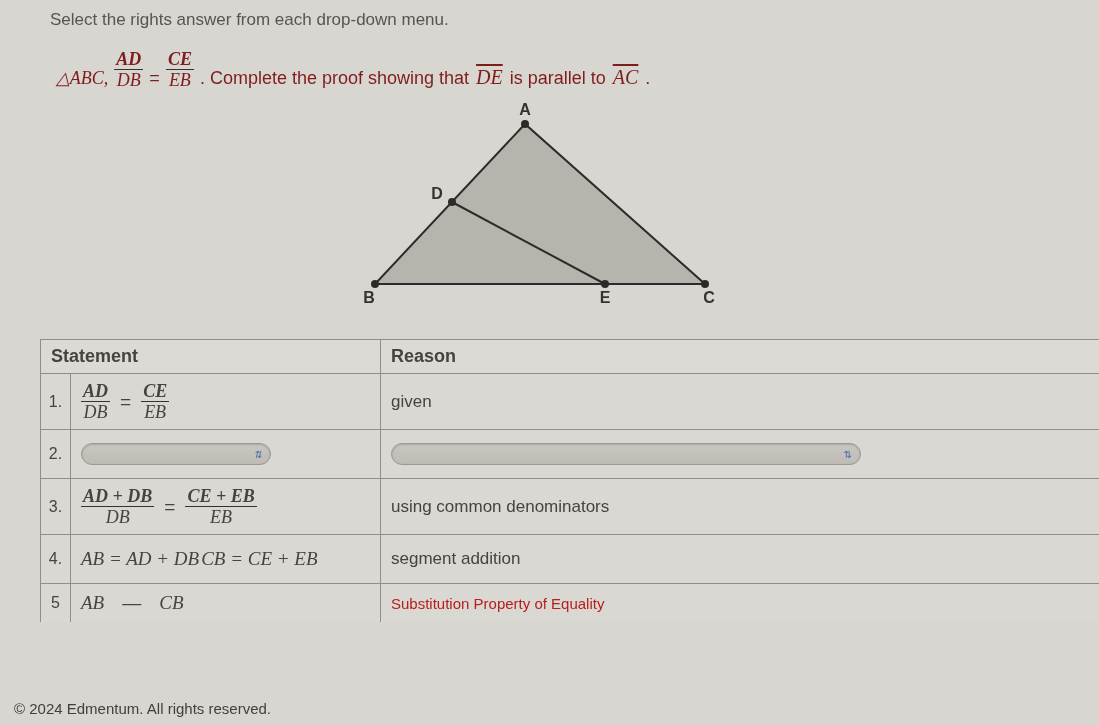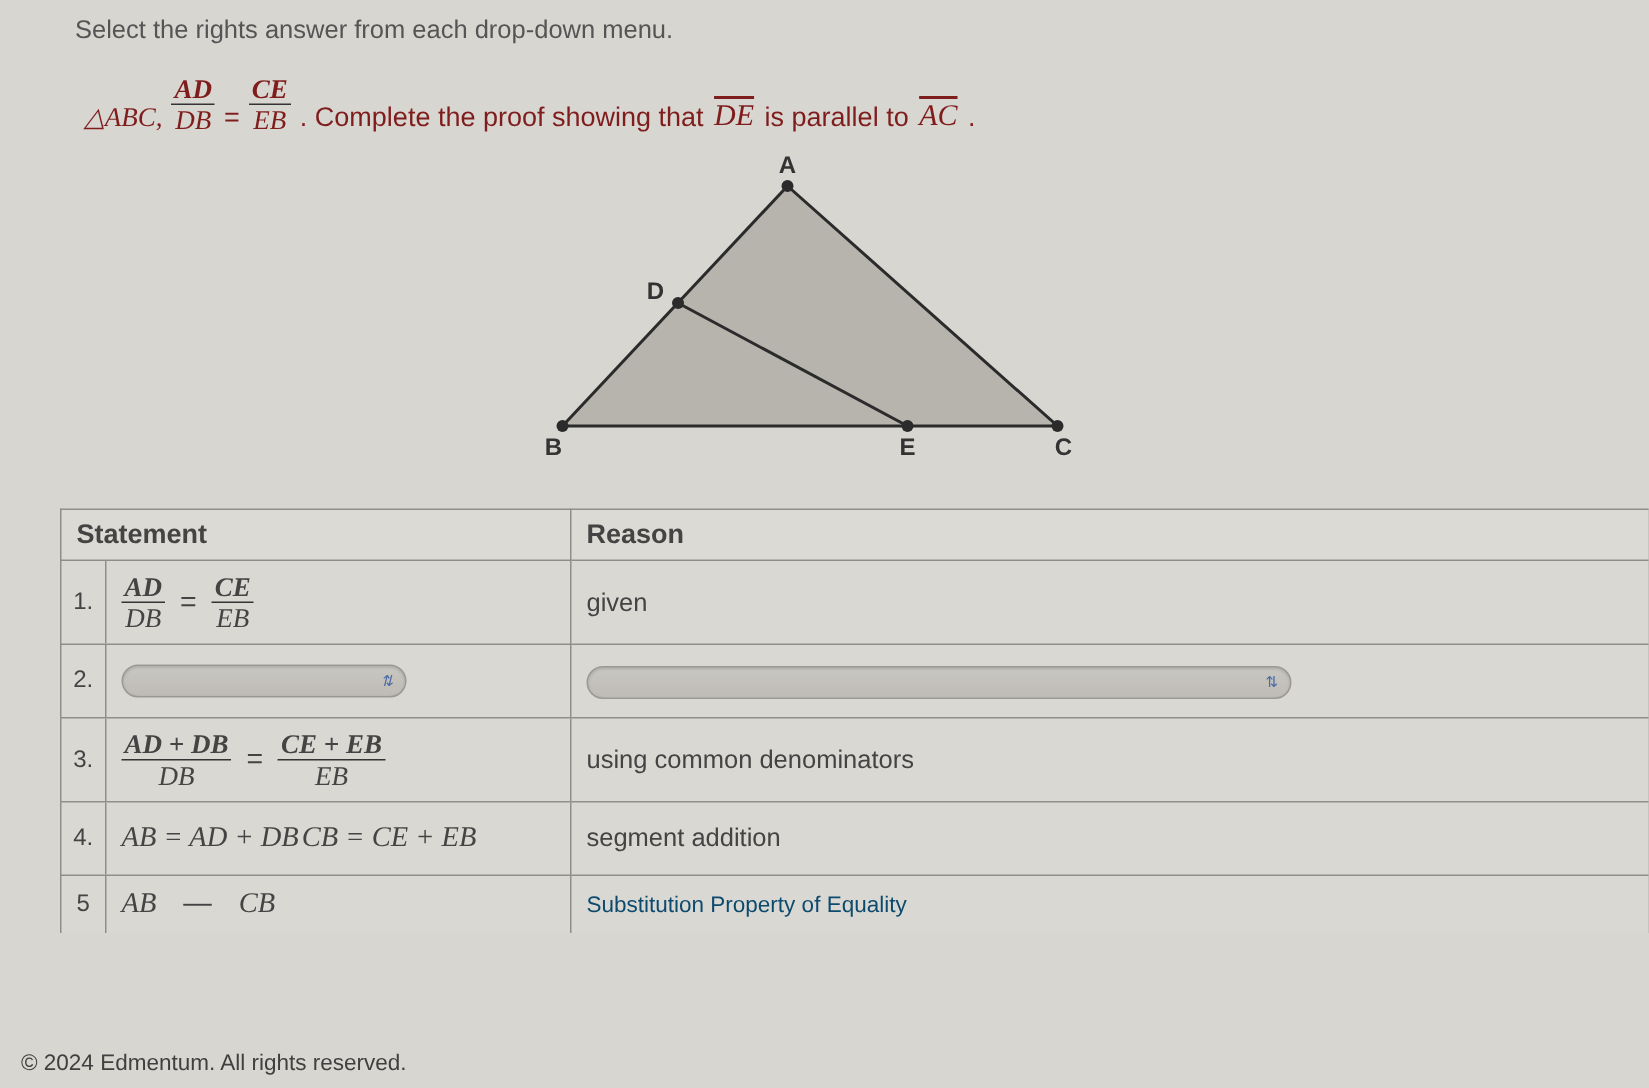--- a/index.html
+++ b/index.html
@@ -270,19 +270,19 @@
       <td class="stmt-cell" style="border-bottom:none;">
         <div class="stmt-inner">
           <div class="stmt-num" style="border-right:1px solid #8f8f8a;">5</div>
           <div class="stmt-content" style="min-height:20px; gap:18px;">
             <span>AB</span>
             <span class="eq">—</span>
             <span>CB</span>
           </div>
         </div>
       </td>
-      <td style="border-bottom:none; font-size:15px; color:#0c4a6e;">Substitution Property of Equality</td>
+      <td style="border-bottom:none; font-size:15px; color:#b91c1c;">Substitution Property of Equality</td>
     </tr>
   </tbody>
     </table>
 </div>
 
 <div class="footer">© 2024 Edmentum. All rights reserved.</div>
 
 </body></html>

